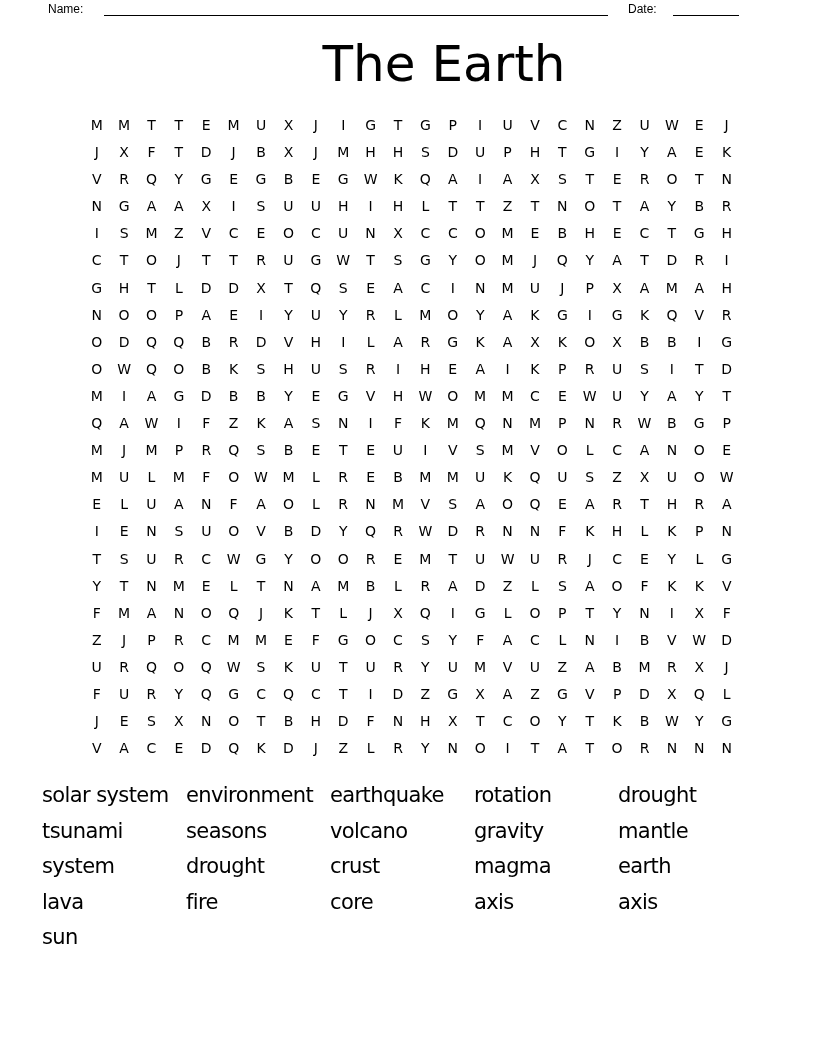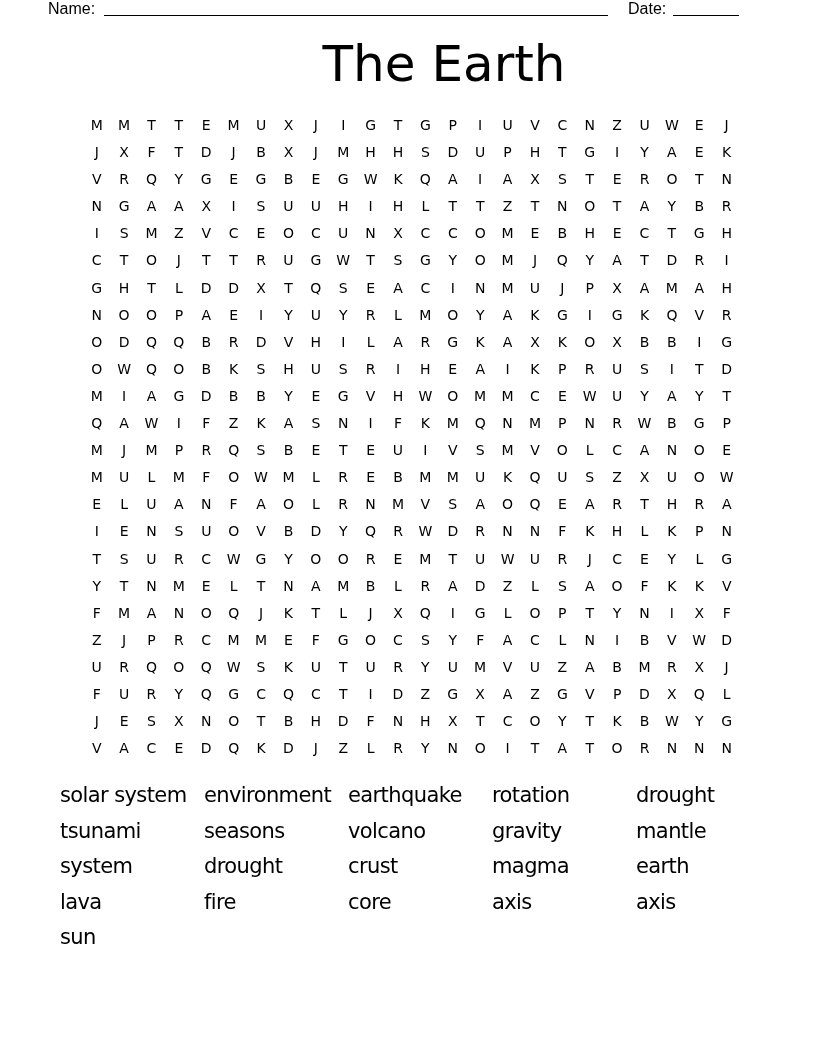--- a/index.html
+++ b/index.html
@@ -1,36 +1,36 @@
 <!DOCTYPE html>
 <html><head>
   <meta charset="utf-8">
   <style>
     html, body { margin:0; padding:0; background:#ffffff; }
     body { width:816px; height:1056px; position:relative; overflow:hidden; color:#000; }
     #name-label { position:absolute; left:48px; top:0; }
     #name-blank { position:absolute; left:104px; top:1px; width:504px; border-bottom:1px solid #000; height:14px; }
     #date-label { position:absolute; left:628px; top:0; }
     #date-blank { position:absolute; left:673px; top:1px; width:66px; border-bottom:1px solid #000; height:14px; }
-    .hdr-text { font-family:"Liberation Sans", sans-serif; font-size:16px; line-height:18px; }
+    .hdr-text { font-family:"Liberation Sans", sans-serif; font-size:12px; line-height:18px; }
     .title {
       position:absolute; top:34px; left:0; width:816px; text-align:center;
       font-family:"DejaVu Sans", sans-serif; font-size:50px; line-height:60px; font-weight:normal;
       letter-spacing:0px;
     }
     .grid {
       position:absolute; left:83px; top:112px;
       display:grid; grid-template-columns:repeat(24, 27.4px); grid-auto-rows:27.1px;
     }
     .cell {
       font-family:"DejaVu Sans", sans-serif; font-size:14px; line-height:27px;
       text-align:center; letter-spacing:0;
     }
     .words {
-      position:absolute; left:60px; top:780px;
+      position:absolute; left:42px; top:780px;
       display:grid; grid-template-columns:repeat(5, 144px); grid-auto-rows:35.5px;
     }
     .word {
       font-family:"DejaVu Sans", sans-serif; font-size:21px; line-height:30px;
       white-space:nowrap; letter-spacing:-0.6px;
     }
   </style>
 </head>
 <body>
 

